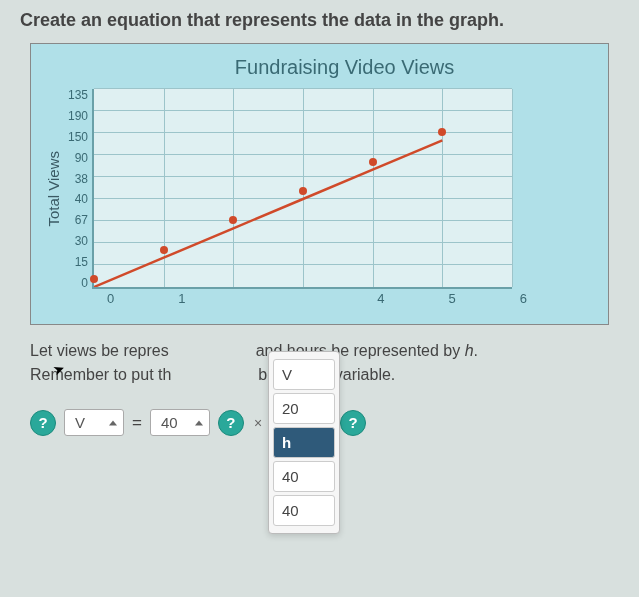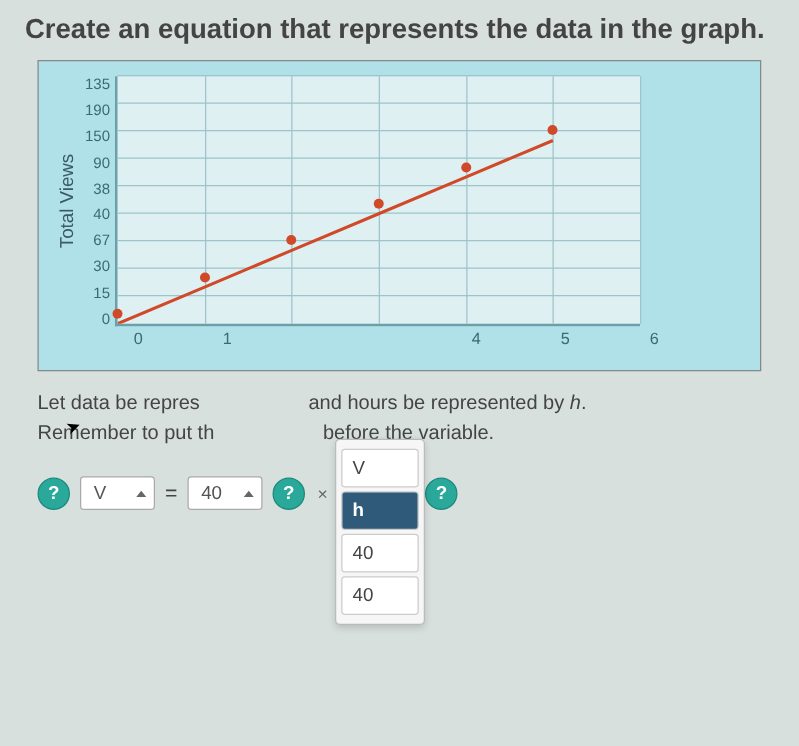--- a/index.html
+++ b/index.html
@@ -6,21 +6,21 @@
   body {
     width: 639px; height: 597px;
     background: #d8e0de;
     font-family: Arial, sans-serif;
     color: #3a3a3a;
     position: relative;
     overflow: hidden;
   }
   .question {
     padding: 10px 20px 8px 20px;
-    font-size: 22px;
+    font-size: 18px;
     font-weight: bold;
     color: #444;
   }
   .chart-panel {
     margin: 4px 30px 0 30px;
     background: #b0e0e8;
     border: 1px solid #888;
     padding: 12px 14px 18px 14px;
     position: relative;
   }
@@ -158,20 +158,21 @@
   }
   .eq-sign { font-size: 17px; color: #444; }
   .mult { font-size: 14px; color: #666; margin: 0 2px; }
 </style>
 </head>
 <body>
 
 <div class="question">Create an equation that represents the data in the graph.</div>
 
 <div class="chart-panel">
+  <div class="chart-title">Fundraising Video Views</div>
   <div class="chart-body">
     <div class="y-axis-label">Total Views</div>
     <div class="y-ticks">
       <span>135</span>
       <span>190</span>
       <span>150</span>
       <span>90</span>
       <span>38</span>
       <span>40</span>
       <span>67</span>
@@ -212,30 +213,31 @@
     <span></span>
     <span></span>
     <span>4</span>
     <span>5</span>
     <span>6</span>
   </div>
 </div>
 
 <div class="instr">
   <span class="cursor">➤</span>
-  <span>Let data be repres</span>
+  <span>Let views be repres</span>
   <span style="display:inline-block;width:78px"></span>
   <span> and hours be represented by </span><em>h</em><span>.</span><br>
   <span>Remember to put th</span>
   <span style="display:inline-block;width:78px"></span>
   <span>before the variable.</span>
 </div>
 
 <div class="dropdown-overlay">
   <div class="opt">V</div>
+  <div class="opt">20</div>
   <div class="opt selected">h</div>
   <div class="opt">40</div>
   <div class="opt">40</div>
 </div>
 
 <div class="eq-row">
   <div class="hint-btn">?</div>
   <div class="dropdown">
     <span>V</span>
     <span class="caret"></span>

